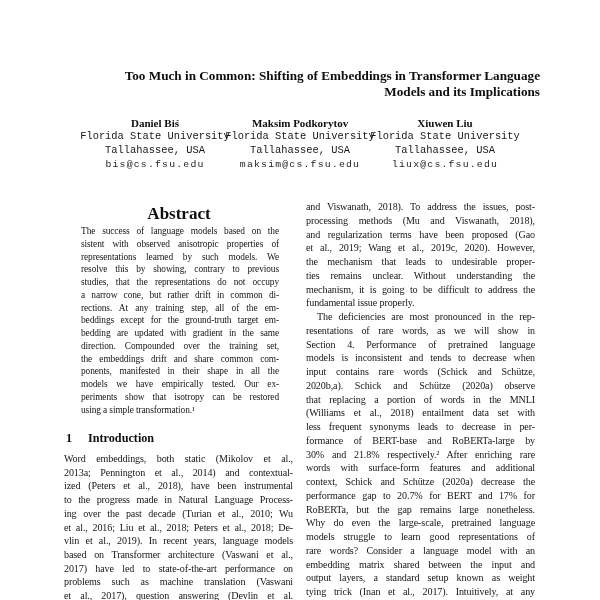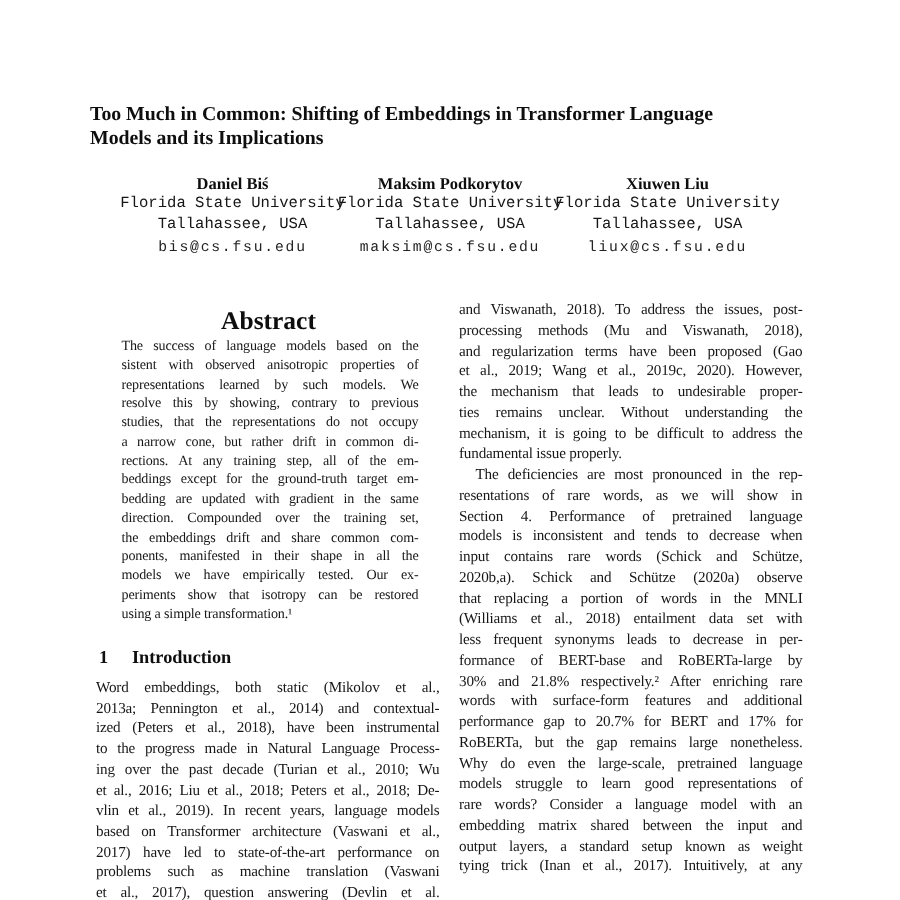--- a/index.html
+++ b/index.html
@@ -5,21 +5,21 @@
   html,body { margin:0; padding:0; background:#ffffff; }
   body {
     width:600px; height:600px; overflow:hidden;
     font-family:"Liberation Serif","DejaVu Serif",serif;
     color:#161616;
   }
   .page { position:relative; width:600px; height:600px; background:#ffffff; }
 
   .title {
     position:absolute; top:68px; left:60px; width:480px;
-    text-align:left; font-weight:bold; font-size:13.2px; line-height:15.5px;
+    text-align:right; font-weight:bold; font-size:13.2px; line-height:15.5px;
     color:#0e0e0e;
   }
 
   .author { position:absolute; top:116px; width:170px; text-align:center; }
   .a1 { left:70px; } .a2 { left:215px; } .a3 { left:360px; }
   .aname { font-size:11px; font-weight:bold; line-height:14px; color:#0e0e0e; }
   .affil { font-size:10.4px; line-height:13.8px;font-family:Liberation Mono, monospace; }
   .email {
     font-family:"Liberation Mono","DejaVu Sans Mono",monospace;
     font-size:9.8px; letter-spacing:1.2px; line-height:14.5px; color:#222;
@@ -136,20 +136,21 @@
       <div class="line">Section 4. Performance of pretrained language</div>
       <div class="line">models is inconsistent and tends to decrease when</div>
       <div class="line">input contains rare words (Schick and Schütze,</div>
       <div class="line">2020b,a). Schick and Schütze (2020a) observe</div>
       <div class="line">that replacing a portion of words in the MNLI</div>
       <div class="line">(Williams et al., 2018) entailment data set with</div>
       <div class="line">less frequent synonyms leads to decrease in per-</div>
       <div class="line">formance of BERT-base and RoBERTa-large by</div>
       <div class="line">30% and 21.8% respectively.² After enriching rare</div>
       <div class="line">words with surface-form features and additional</div>
+      <div class="line">context, Schick and Schütze (2020a) decrease the</div>
       <div class="line">performance gap to 20.7% for BERT and 17% for</div>
       <div class="line">RoBERTa, but the gap remains large nonetheless.</div>
       <div class="line">Why do even the large-scale, pretrained language</div>
       <div class="line">models struggle to learn good representations of</div>
       <div class="line">rare words? Consider a language model with an</div>
       <div class="line">embedding matrix shared between the input and</div>
       <div class="line">output layers, a standard setup known as weight</div>
       <div class="line">tying trick (Inan et al., 2017). Intuitively, at any</div>
     </div>
 

